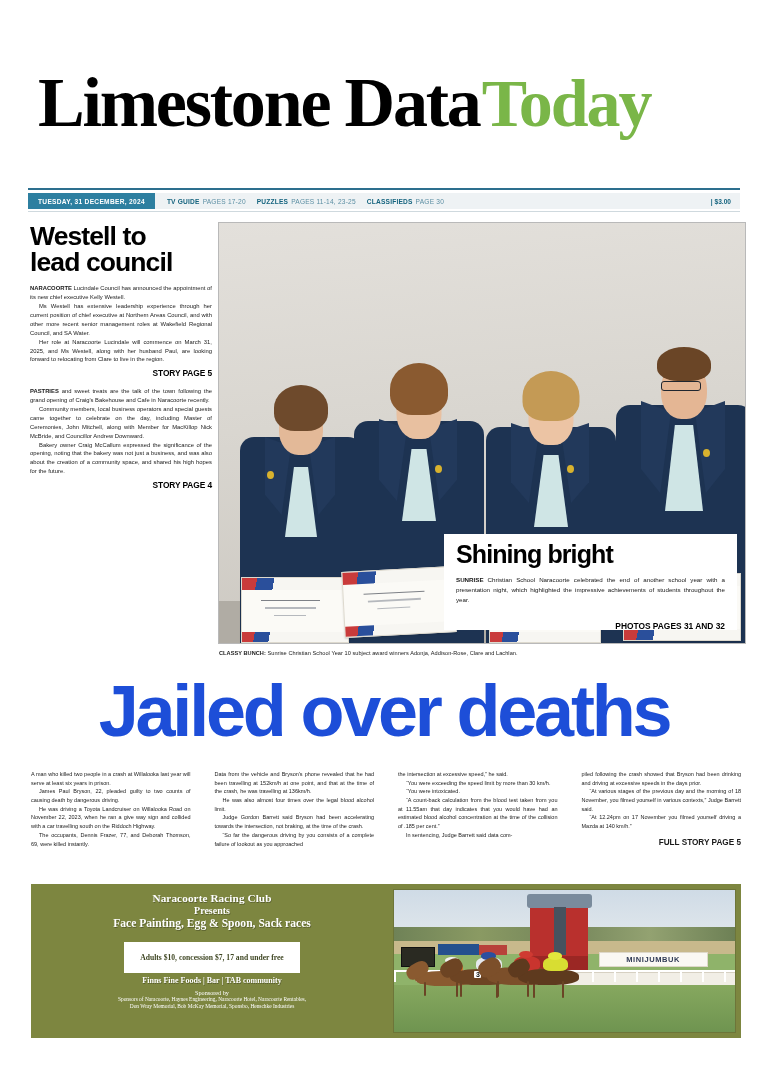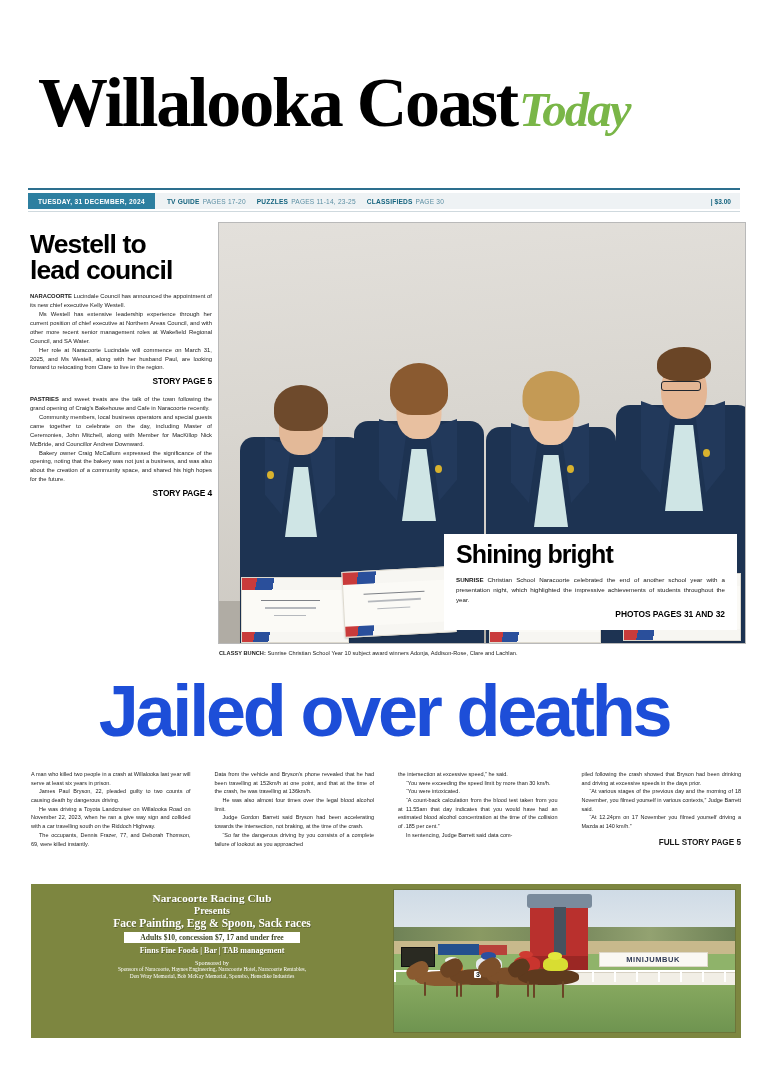--- a/index.html
+++ b/index.html
@@ -29,23 +29,22 @@
     font-family:"Liberation Serif", serif;
     font-weight:700;
     font-size:70px;
     letter-spacing:-2.2px;
     color:#000000;
     line-height:1;
     white-space:nowrap;
   }
   .mast-today {
     font-family:"Liberation Serif", serif;
-    font-style:italic;
-    font-weight:700;
-    font-size:49px;
+    font-weight:700;
+    font-size:68px;
     letter-spacing:-2px;
     color:#7ab648;
     line-height:1;
     margin-left:2px;
     white-space:nowrap;
   }
 
   
   .rule-top {
     position:absolute;
@@ -91,21 +90,21 @@
   .rule-bot {
     position:absolute;
     left:28px; top:211px;
     width:712px; height:1px;
     background:#cfd9de;
   }
 
   
   .lcol {
     position:absolute;
-    left:30px; top:232px;
+    left:30px; top:224px;
     width:182px;
   }
   .hl-kicker {
     font-family:"Liberation Sans", sans-serif;
     font-weight:700;
     font-size:26.5px;
     line-height:0.97;
     letter-spacing:-0.9px;
     color:#000;
   }
@@ -232,21 +231,21 @@
     color:#151515;
     margin-top:8px;
     text-align:justify;
   }
   .shine-b .dl { font-weight:700; }
   .shine-ref {
     font-family:"Liberation Sans", sans-serif;
     font-weight:700;
     font-size:8.4px;
     text-align:right;
-    margin-top:4px;
+    margin-top:16px;
     color:#000;
   }
 
   
   .caption {
     position:absolute;
     left:219px; top:650px;
     width:527px;
     font-family:"Liberation Sans", sans-serif;
     font-size:5.6px;
@@ -354,22 +353,22 @@
     padding:2px 14px;
     margin-top:4px;
     white-space:nowrap;
   }
   .ad-bar2 {
     background:#ffffff;
     color:#3c4420;
     font-family:"Liberation Serif", serif;
     font-weight:700;
     font-size:7.6px;
-    padding:1px 16px;
-    margin-top:2px;
+    padding:11px 16px;
+    margin-top:12px;
     white-space:nowrap;
   }
   .ad-fac {
     font-family:"Liberation Serif", serif;
     font-weight:700;
     font-size:8px;
     margin-top:3px;
     text-shadow:0.5px 0.5px 0 rgba(0,0,0,.3);
   }
   .ad-spon-t {
@@ -448,21 +447,21 @@
     font-weight:700; font-size:7px;
     padding:0 1.5px; border-radius:1px;
   }
 </style>
 </head>
 <body>
 
 <div class="page">
 
   <div class="masthead">
-    <span class="mast-main">Willalooka Coast</span>
+    <span class="mast-main">Limestone Data</span>
     <span class="mast-today">Today</span>
   </div>
 
   <div class="rule-top"></div>
   <div class="infobar">
     <div class="infobar-date">TUESDAY, 31 DECEMBER, 2024</div>
     <div class="infobar-items">
       <div class="info-item">
         <span class="info-k">TV GUIDE</span>
         <span class="info-v">PAGES 17-20</span>
@@ -621,21 +620,21 @@
       <p class="ref">FULL STORY PAGE 5</p>
     </div>
   </div>
 
   <div class="ad">
     <div class="ad-left">
       <div class="ad-club">Naracoorte Racing Club</div>
       <div class="ad-presents">Presents</div>
       <div class="ad-sub">Face Painting, Egg &amp; Spoon, Sack races</div>
       <div class="ad-bar2">Adults $10, concession $7, 17 and under free</div>
-      <div class="ad-fac">Finns Fine Foods  |  Bar  |  TAB management</div>
+      <div class="ad-fac">Finns Fine Foods  |  Bar  |  TAB community</div>
       <div class="ad-spon-t">Sponsored by</div>
       <div class="ad-spon">Sponsors of Naracoorte, Haynes Engineering, Naracoorte Hotel, Naracoorte Rentables,</div>
       <div class="ad-spon">Don Wray Memorial, Bob McKay Memorial, Sponsbo, Henschke Industries</div>
     </div>
 
     <div class="ad-right">
       <div class="trk-sky"></div>
       <div class="trk-tree"></div>
       <div class="trk-far"></div>
       <div class="trk-wall"></div>

